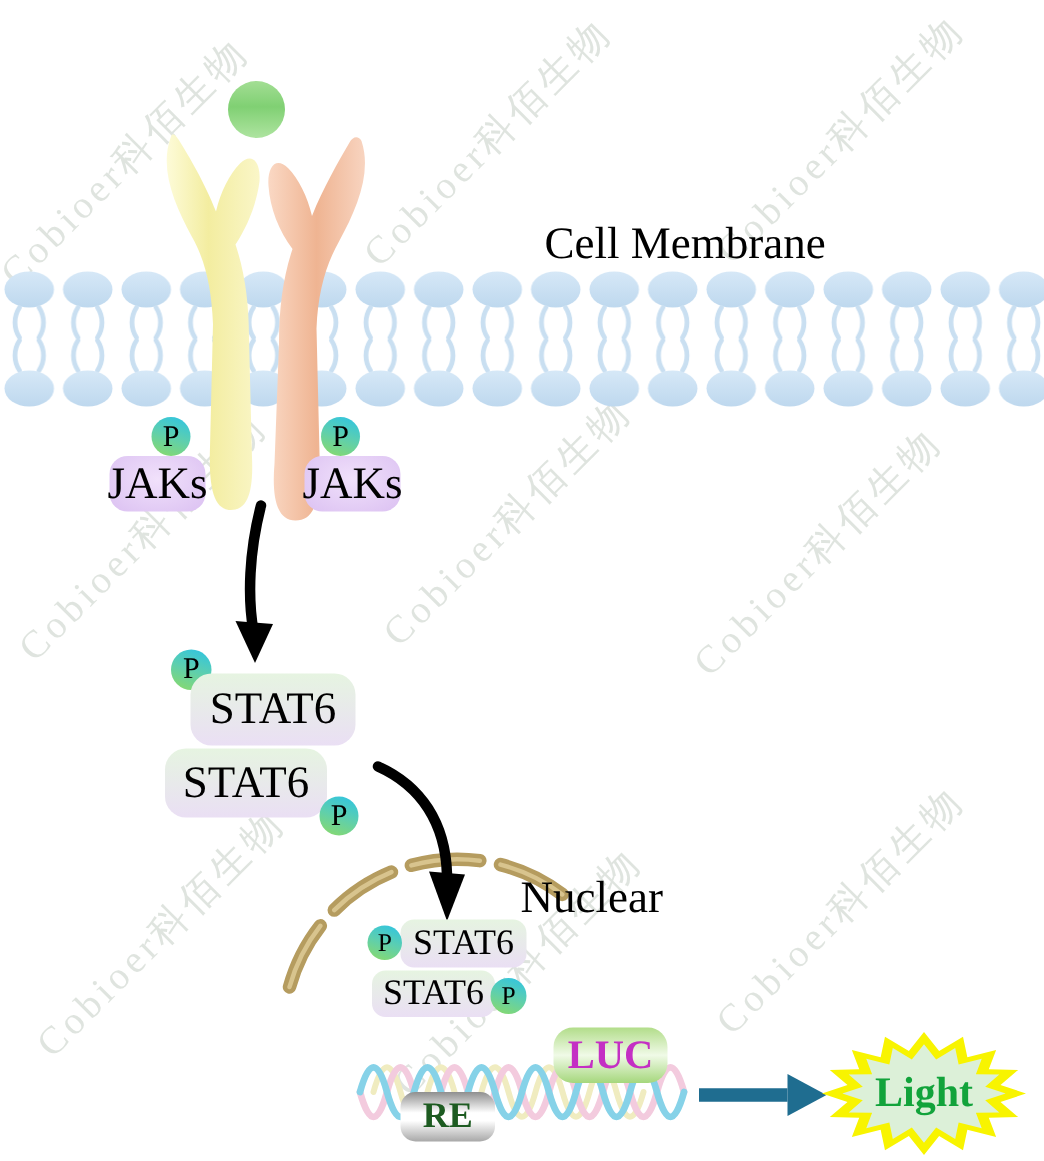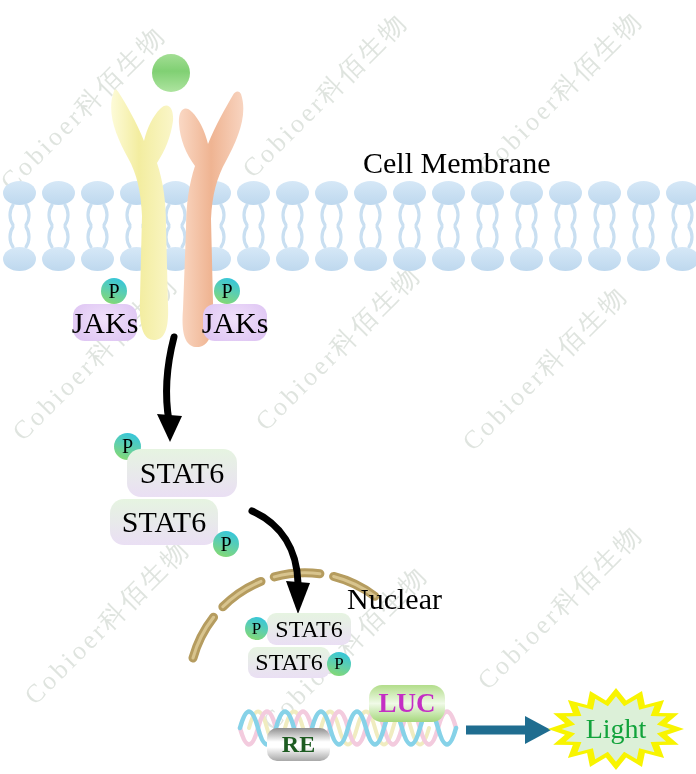--- a/index.html
+++ b/index.html
@@ -24,21 +24,21 @@
   .pill{position:absolute;z-index:4;display:flex;align-items:center;justify-content:center;}
   .jaks{border-radius:12px;font-size:30px;
         background:radial-gradient(ellipse at 50% 42%,#f1e1fb 0%,#dcc2f2 95%);}
   .stat6{border-radius:14px;font-size:30px;
          background:linear-gradient(180deg,#e6f4e1 0%,#eadff4 100%);text-align:right;}
   .stat6.small{border-radius:9px;font-size:24px;}
   .re-box{border-radius:10px;font-weight:bold;font-size:24px;color:#1d5b21;
           background:linear-gradient(180deg,#8f8f8f 0%,#ffffff 42%,#ffffff 58%,#a8a8a8 100%);}
   .luc-box{border-radius:13px;font-weight:bold;font-size:27px;color:#c42fc4;
           background:linear-gradient(180deg,#b2dd8a 0%,#f0fae7 50%,#a5d77c 100%);margin-left:38px;}
-  .lbl-light{position:absolute;z-index:5;font-weight:normal;font-size:28px;color:#12a33b;
+  .lbl-light{position:absolute;z-index:5;font-weight:bold;font-size:28px;color:#12a33b;
              transform:translate(-50%,-50%);}
 </style>
 </head>
 <body>
 
 <div class="canvas">
 
   <span class="wm" style="left:83px;top:108px;">Cobioer科佰生物</span>
   <span class="wm" style="left:325px;top:95px;">Cobioer科佰生物</span>
   <span class="wm" style="left:560px;top:93px;">Cobioer科佰生物</span>

